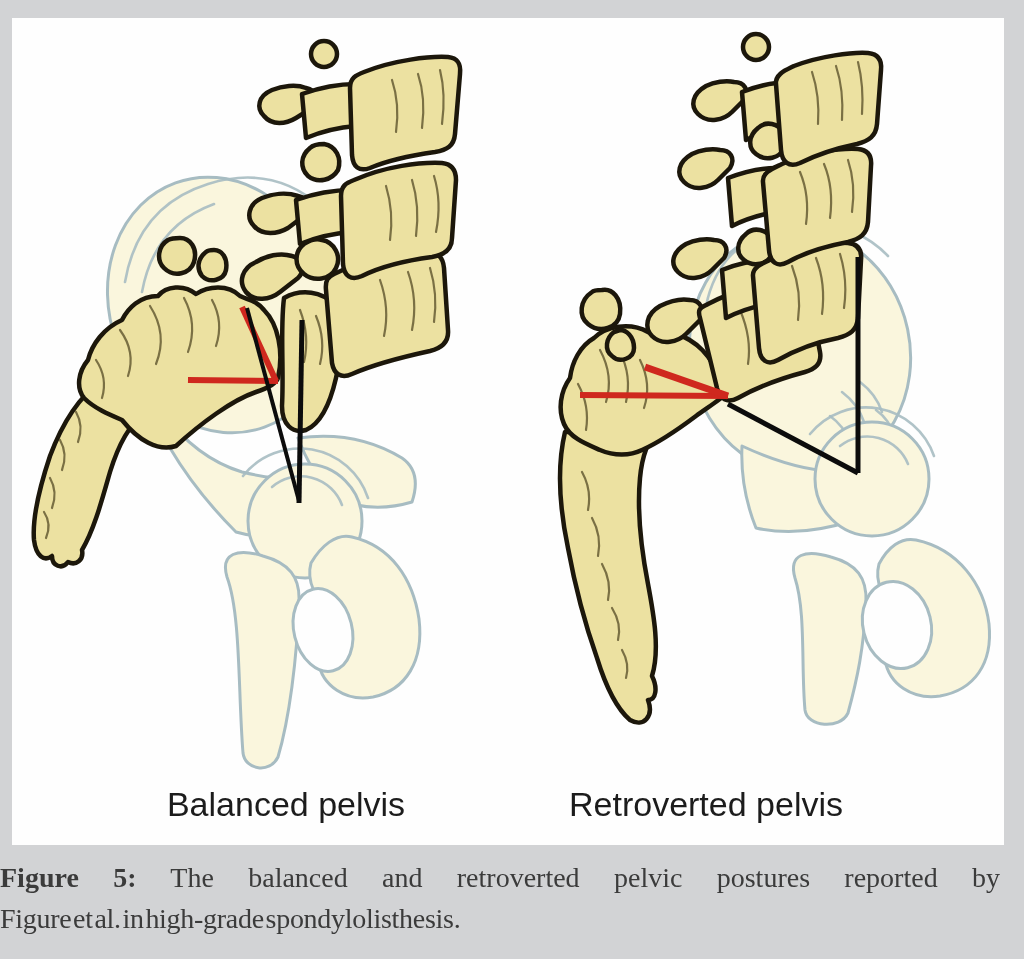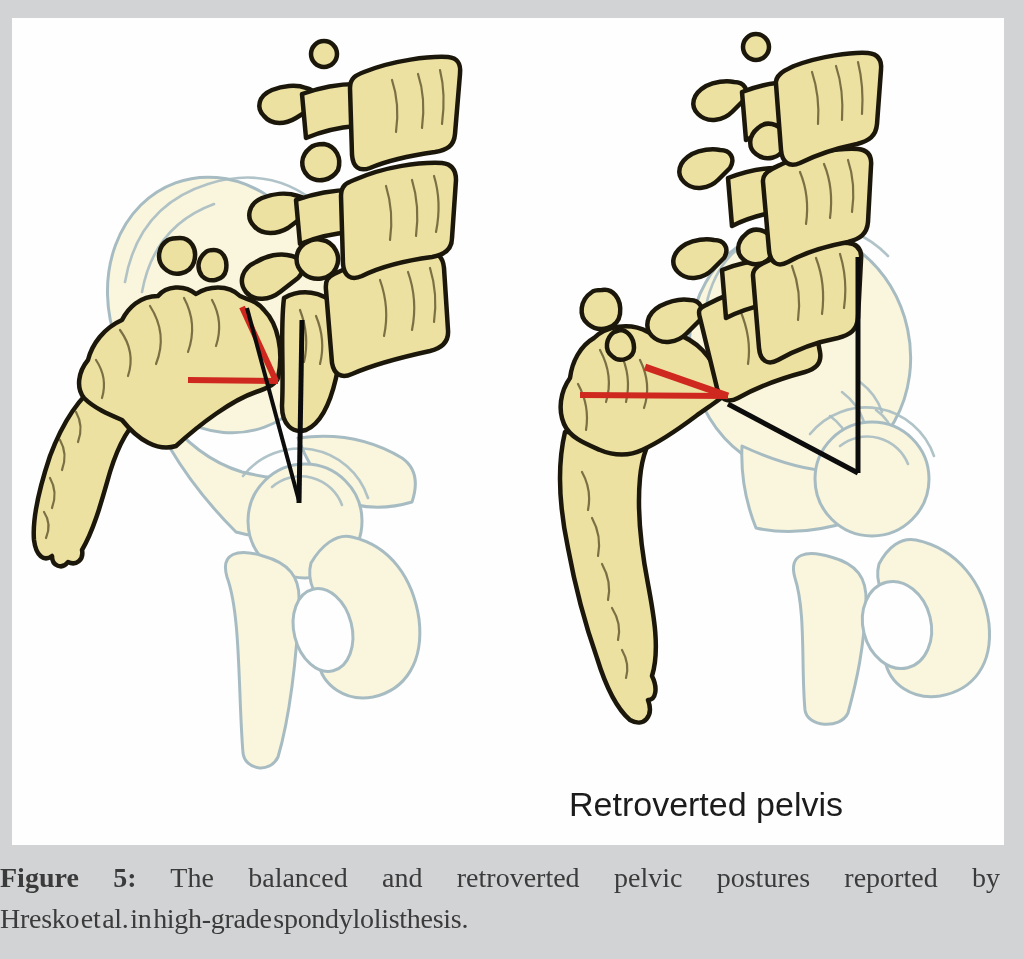--- a/index.html
+++ b/index.html
@@ -183,19 +183,20 @@
         <line x1="247" y1="308" x2="299" y2="501" stroke="#0c0c0c" stroke-width="4"></line>
       </g>
     <g>
         <line x1="580" y1="395" x2="728" y2="396" stroke="#cf281e" stroke-width="6"></line>
         <line x1="645" y1="367" x2="728" y2="396" stroke="#cf281e" stroke-width="7"></line>
         <line x1="858" y1="257" x2="858" y2="473" stroke="#0c0c0c" stroke-width="5"></line>
         <line x1="728" y1="404" x2="858" y2="473" stroke="#0c0c0c" stroke-width="5"></line>
       </g>
   </svg>
 
+  <div class="panel-label" style="left:286px">Balanced pelvis</div>
   <div class="panel-label" style="left:706px">Retroverted pelvis</div>
 
   <div class="caption">
     <div class="cap-line cap-justify"><span class="cap-bold">Figure 5:</span> <span>The balanced and retroverted pelvic postures reported by</span></div>
-    <div class="cap-line cap-tight">Hresko et al. in high-grade spondylolisthesis.</div>
+    <div class="cap-line cap-tight">Figure et al. in high-grade spondylolisthesis.</div>
   </div>
 </div>
 
 </body></html>

